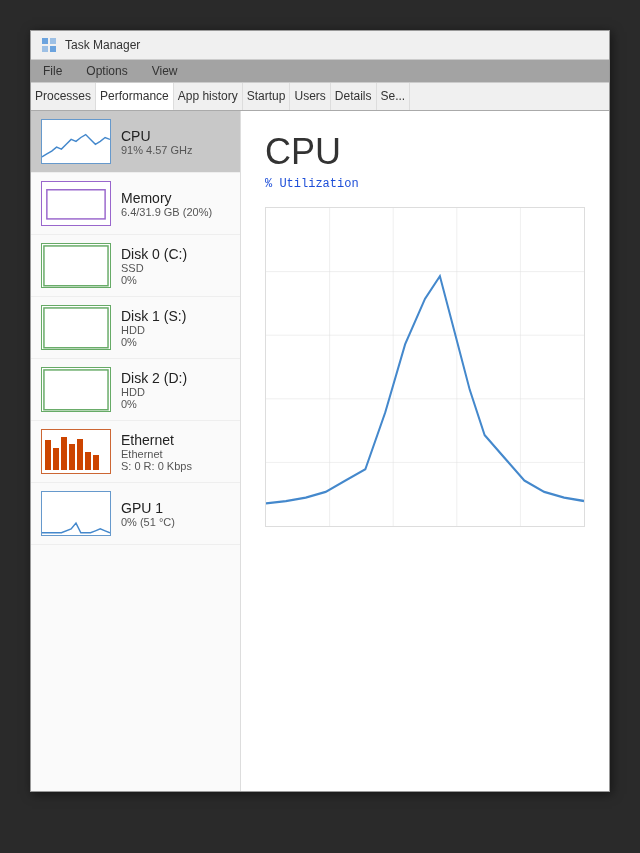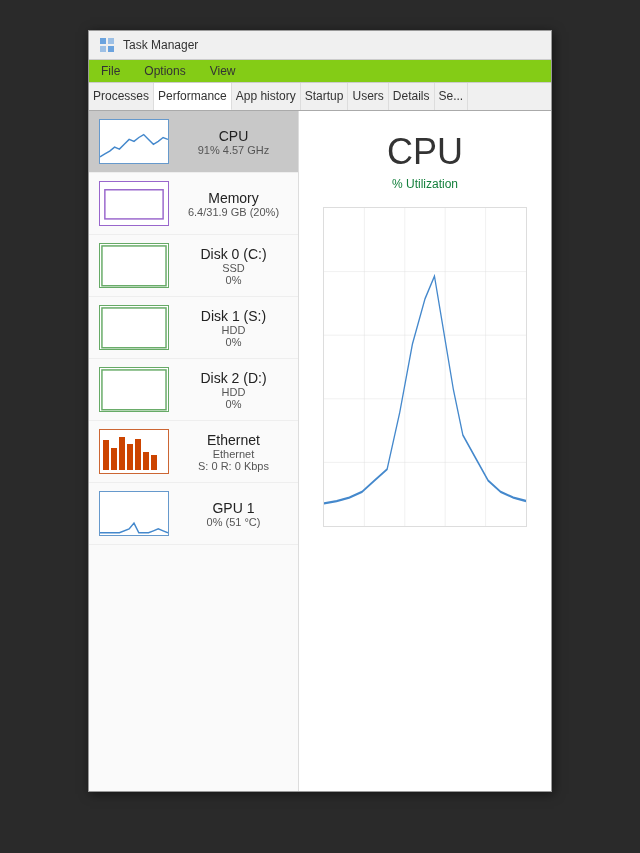--- a/index.html
+++ b/index.html
@@ -8,25 +8,24 @@
       height: 853px;
       background: #2a2a2a;
       font-family: 'Segoe UI', sans-serif;
       overflow: hidden;
       display: flex;
       align-items: flex-start;
       justify-content: center;
       padding: 30px 20px;
     }
     .window {
-      width: 464px;
+      width: 580px;
       background: #f0f0f0;
       border: 1px solid #999;
       box-shadow: 2px 2px 10px rgba(0,0,0,0.5);
-      text-align: center;
     }
     .title-bar {
       background: #f0f0f0;
       padding: 6px 10px;
       display: flex;
       align-items: center;
       gap: 8px;
       border-bottom: 1px solid #ccc;
     }
     .title-bar-icon {
@@ -34,21 +33,21 @@
       height: 16px;
       display: flex;
       align-items: center;
       justify-content: center;
     }
     .title-bar-text {
       font-size: 12px;
       color: #333;
     }
     .menu-bar {
-      background: #84cc16;
+      background: #a3a3a3;
       padding: 2px 8px;
       display: flex;
       gap: 16px;
       border-bottom: 1px solid #ccc;
     }
     .menu-item {
       font-size: 12px;
       color: #333;
       cursor: pointer;
       padding: 2px 4px;
@@ -124,22 +123,23 @@
       background: #fff;
     }
     .panel-title {
       font-size: 36px;
       font-weight: 300;
       color: #333;
       margin-bottom: 4px;
     }
     .panel-subtitle {
       font-size: 12px;
-      color: #15803d;
+      color: #1d4ed8;
       margin-bottom: 16px;
+      font-family: Liberation Mono, monospace;
     }
     .cpu-graph-area {
       width: 100%;
       height: 320px;
       border: 1px solid #ddd;
       position: relative;
       overflow: hidden;
       background: #fff;
     }
     .cpu-graph-area svg {

